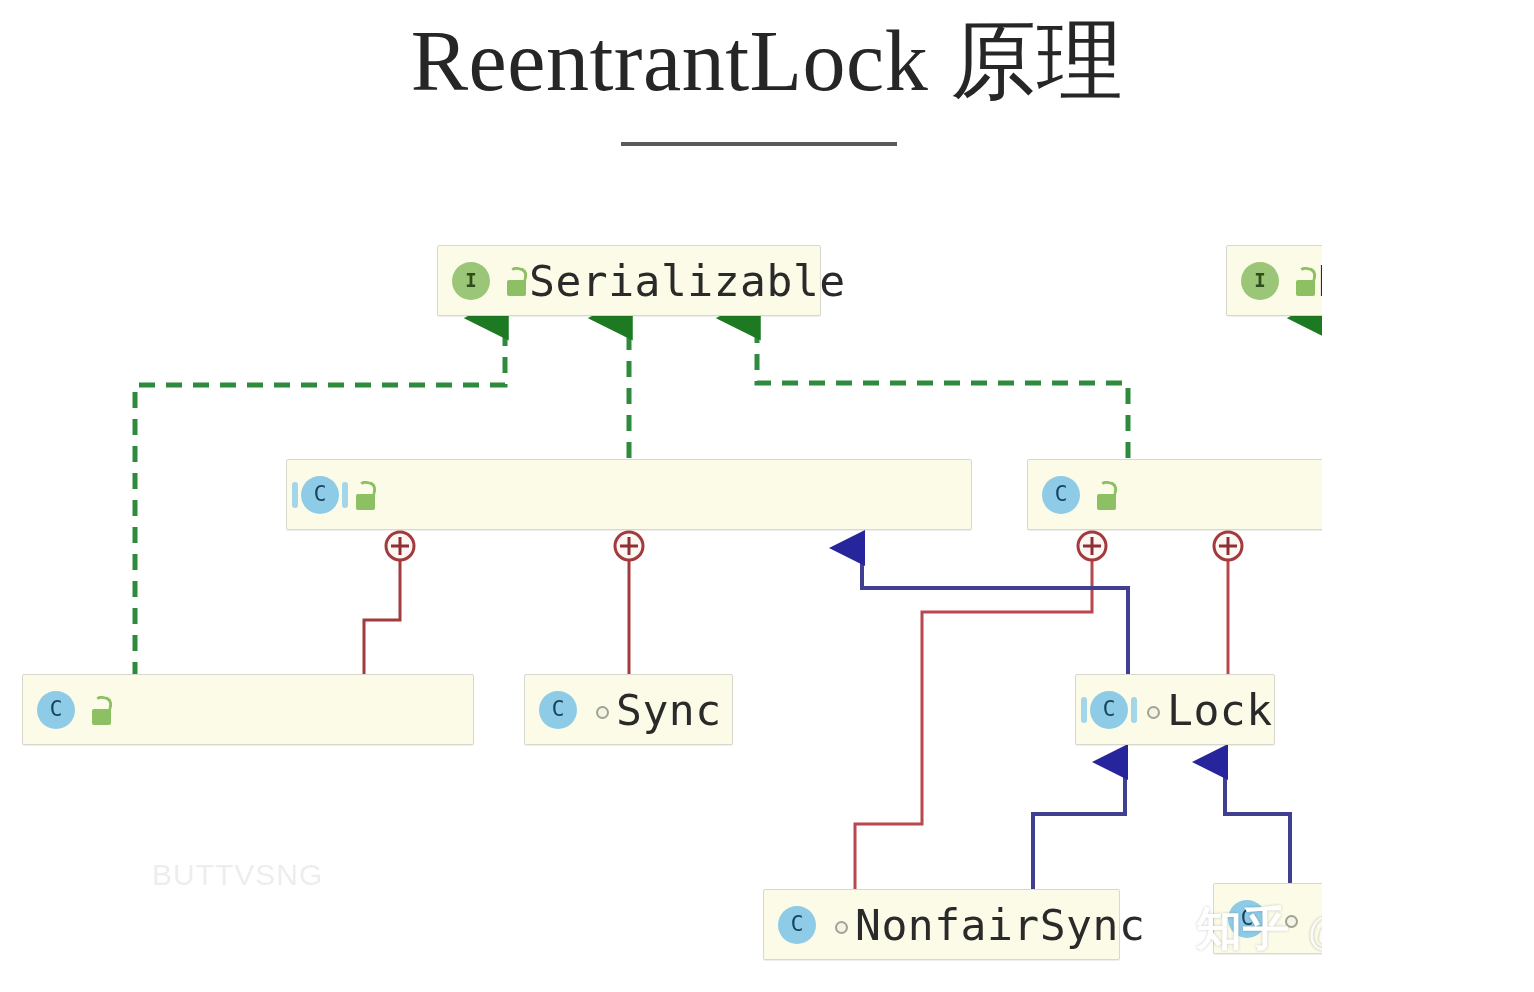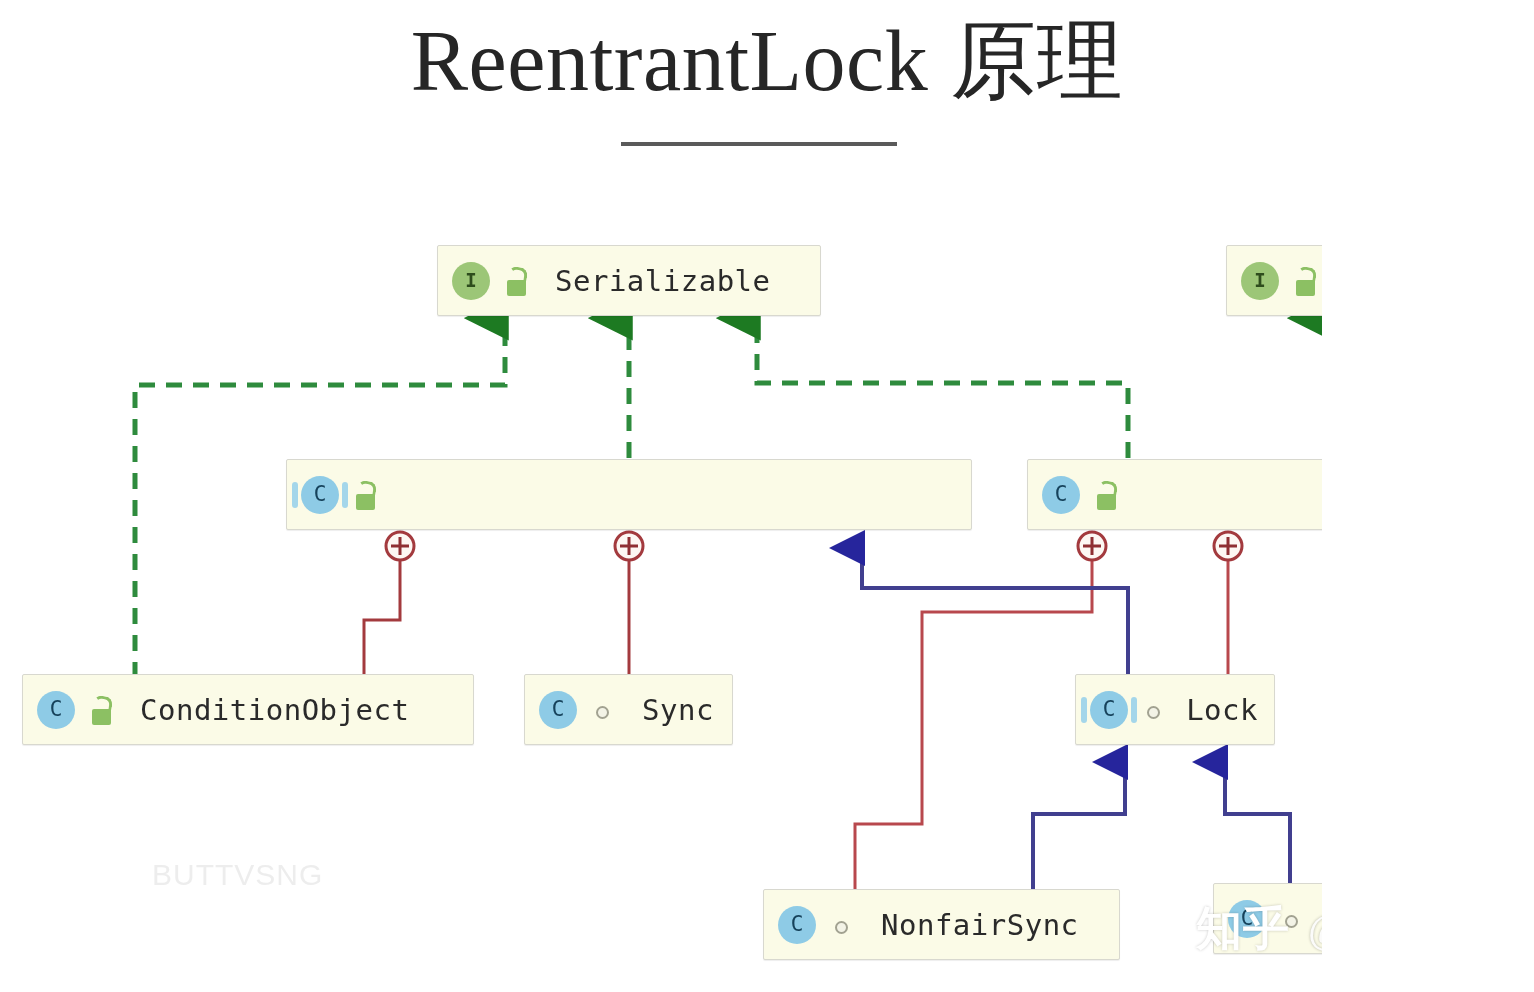--- a/index.html
+++ b/index.html
@@ -58,21 +58,21 @@
     border: 1px solid #d8d8cf;
     border-radius: 2px;
     display: flex;
     align-items: center;
     padding: 0 16px 0 14px;
     box-shadow: 0 1px 1px rgba(0,0,0,0.07);
     z-index: 5;
   }
   .cls-name {
     font-family: "DejaVu Sans Mono", "Liberation Mono", monospace;
-    font-size: 29px;
+    font-size: 43px;
     color: #2a2a2a;
     white-space: nowrap;
     letter-spacing: 0.5px;
   }
   .icon-slot {
     display: flex;
     align-items: center;
     flex: 0 0 auto;
   }
 
@@ -372,21 +372,20 @@
     <span class="icon-slot">
       <span class="ico-class">
           <span>C</span>
         </span>
     </span>
     <span class="ico-lock">
       <span class="shackle"></span>
         <span class="body"></span>
     </span>
     <span class="name-gap"></span>
-    <span class="cls-name">ConditionObject</span>
   </div>
 
   <div class="cls-box" style="left:524px; top:674px; width:209px; height:71px;">
     <span class="icon-slot">
       <span class="ico-class">
           <span>C</span>
         </span>
     </span>
     <span class="ico-dot"></span>
     <span class="name-gap"></span>

